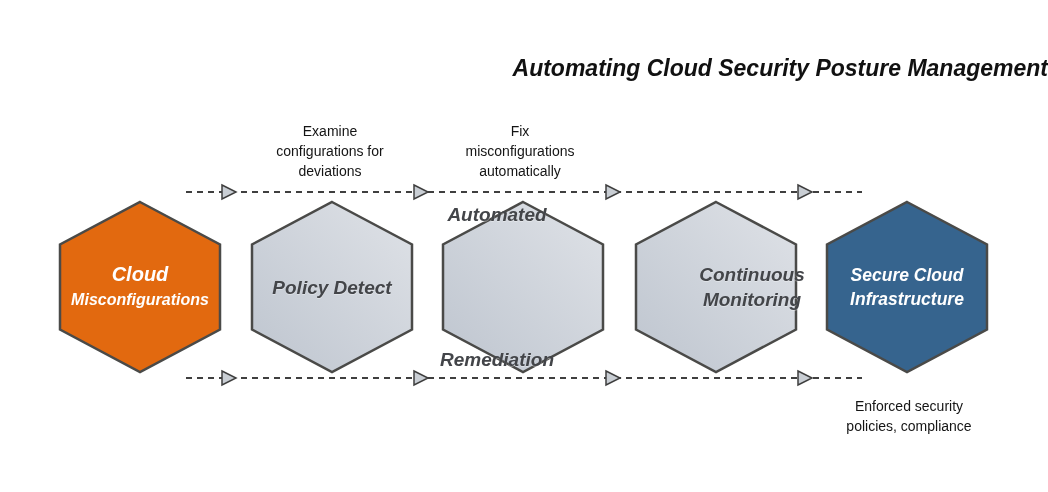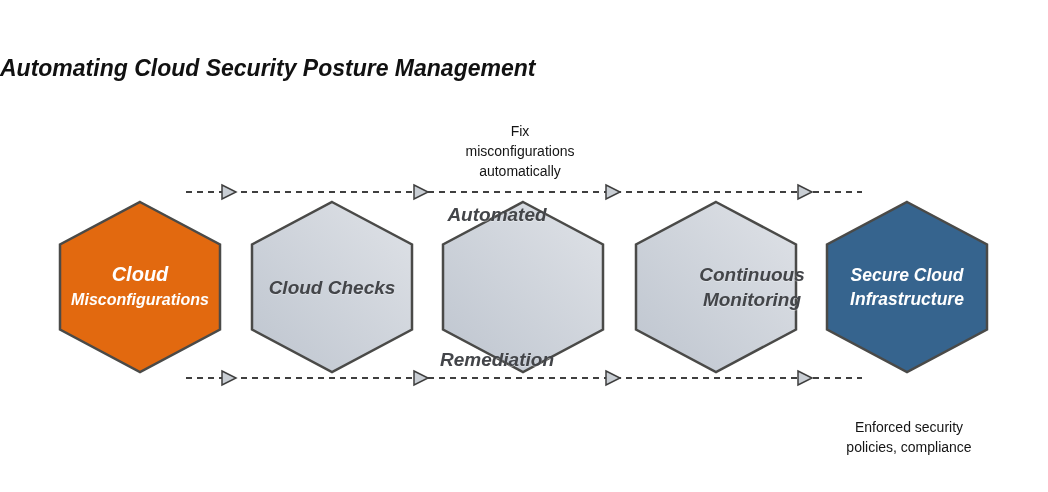--- a/index.html
+++ b/index.html
@@ -2,21 +2,21 @@
 <html><head>
 <meta charset="utf-8">
 <style>
   html,body { margin:0; padding:0; background:#ffffff; }
   .canvas {
     position:relative; width:1048px; height:492px; background:#ffffff;
     font-family:"Liberation Sans", sans-serif; overflow:hidden;
   }
   .title {
     position:absolute; top:55px; left:0; width:100%;
-    text-align:left; font-size:23px; font-weight:bold; font-style:italic;
+    text-align:right; font-size:23px; font-weight:bold; font-style:italic;
     color:#111111; margin:0;
   }
   .diagram-svg { position:absolute; top:0; left:0; }
   .hex-outline { stroke:#4A4A48; stroke-width:2.5; }
   .dash-line { stroke:#3F3F3F; stroke-width:2; stroke-dasharray:6 5; fill:none; }
   .arrow-head { fill:#C9CED4; stroke:#3F3F3F; stroke-width:1.5; stroke-linejoin:miter; }
   .annotation {
     position:absolute; white-space:pre-line; text-align:center;
     font-size:14px; line-height:20px; color:#141414;
   }
@@ -32,21 +32,21 @@
   .hex-1 .line1 { font-size:20px; }
   .hex-1 .line2 { font-size:16px; }
   .hex-2 { left:252px; }
   .hex-3 { left:417px;justify-content:space-between; }
   .hex-4 { left:672px; }
   .hex-5 { left:827px; font-size:17.5px; line-height:24px; }
   .label-top-1 { top:121px; left:220px; width:220px; }
   .label-top-2 { top:121px; left:410px; width:220px; }
   .label-top-3 { top:132px; left:604px; width:220px; }
   .label-bottom-left  { top:396px; left:37px;  width:200px; }
-  .label-bottom-right { top:396px; left:789px; width:240px;margin-top:21px; }
+  .label-bottom-right { top:396px; left:789px; width:240px; }
 </style>
 </head>
 <body>
 
 <div class="canvas">
 
   <h1 class="title">Automating Cloud Security Posture Management</h1>
 
   <svg class="diagram-svg" width="1048" height="492" viewBox="0 0 1048 492">
     <defs>
@@ -75,36 +75,39 @@
     <polygon class="hex-outline" points="523,202 603,244.5 603,329.5 523,372 443,329.5 443,244.5" fill="url(#grayGrad)"></polygon>
     <polygon class="hex-outline" points="716,202 796,244.5 796,329.5 716,372 636,329.5 636,244.5" fill="url(#grayGrad)"></polygon>
     <polygon class="hex-outline" points="907,202 987,244.5 987,329.5 907,372 827,329.5 827,244.5" fill="#36648E"></polygon>
   </svg>
 
   <div class="hex-label hex-1 light">
     <span class="line1">Cloud</span>
     <span class="line2">Misconfigurations</span>
   </div>
   <div class="hex-label hex-2 dark">
-    <span class="line1">Cloud Checks</span>
+    <span class="line1">Policy Detect</span>
     <span class="line2"></span>
   </div>
   <div class="hex-label hex-3 dark">
     <span class="line1">Automated</span>
     <span class="line2">Remediation</span>
   </div>
   <div class="hex-label hex-4 dark">
     <span class="line1">Continuous</span>
     <span class="line2">Monitoring</span>
   </div>
   <div class="hex-label hex-5 light">
     <span class="line1">Secure Cloud</span>
     <span class="line2">Infrastructure</span>
   </div>
 
+  <div class="annotation label-top-1">Examine
+configurations for
+deviations</div>
   <div class="annotation label-top-2">Fix
 misconfigurations
 automatically</div>
 
   <div class="annotation label-bottom-right">Enforced security
 policies, compliance</div>
 
 </div>
 
 </body></html>

